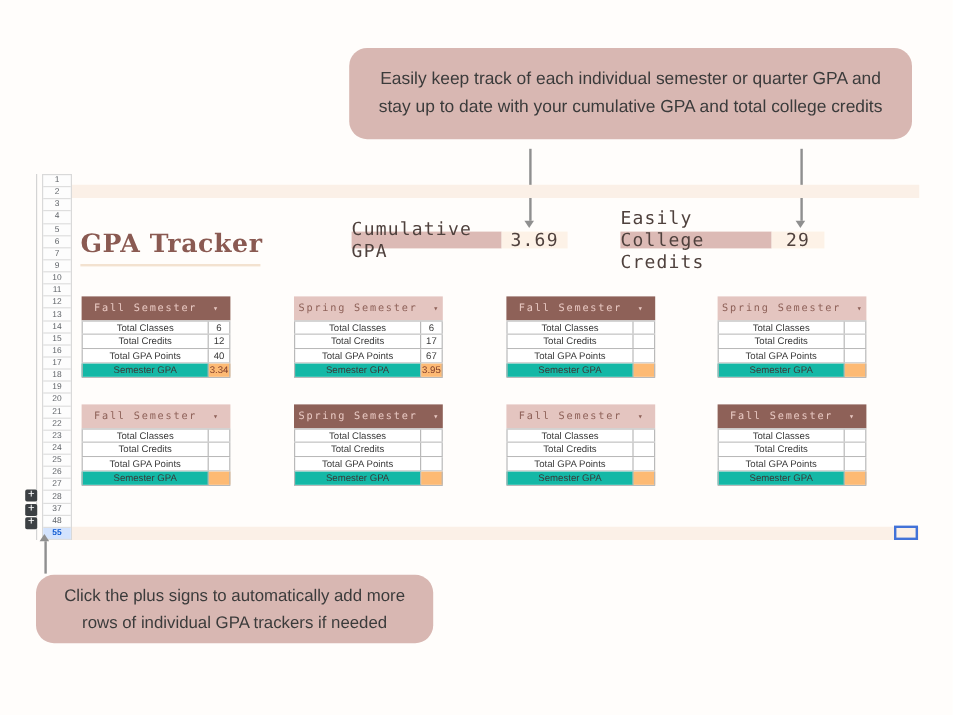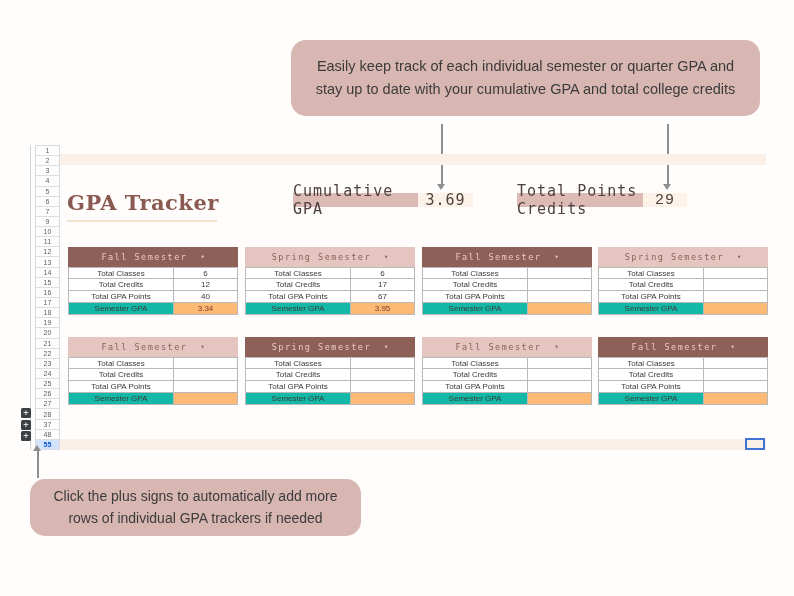--- a/index.html
+++ b/index.html
@@ -59,23 +59,23 @@
   .sumbox {
     position:absolute; top:193px; height:14px;
     display:flex; align-items:center; justify-content:center;
     font-family:"DejaVu Sans Mono", monospace; font-size:15px; letter-spacing:1px; color:#4f413d;
   }
   .sumlabel { background:#dcbab5; }
   .sumvalue { background:#fdf2e7; }
   #sum-gpa-label { left:293px; width:125px; }
   #sum-gpa-value { left:418px; width:55px; }
   #sum-credits-label { left:517px; width:126px; }
-  #sum-credits-value { left:643px; width:44px;font-family:Liberation Mono, monospace; }
-  
-  .tracker { position:absolute; width:170px;border-radius:17px; }
+  #sum-credits-value { left:643px; width:44px; }
+  
+  .tracker { position:absolute; width:124px;border-radius:17px; }
   .thead {
     height:20px; display:flex; align-items:center; justify-content:center; gap:13px;
     font-family:"DejaVu Sans Mono", monospace; font-size:8.5px; letter-spacing:1.5px; cursor:pointer;
   }
   .tracker.dark .thead { background:#8e6158; color:#e9c9c3; }
   .tracker.light .thead { background:#e4c5c0; color:#8e6158; }
   .caret { font-size:7px; letter-spacing:0; }
   .trow { display:flex; height:12px; border-bottom:1px solid #b9b9b9; background:#ffffff;justify-content:space-between; }
   .trow:nth-of-type(2) { border-top:1px solid #b9b9b9; }
   .tlabel {
@@ -149,21 +149,21 @@
 
   <div class="band band-top"></div>
   <div class="band band-bottom"></div>
   <div class="cell-cursor"></div>
 
   <div class="title">GPA Tracker</div>
   <div class="title-underline"></div>
 
   <div class="sumbox sumlabel" id="sum-gpa-label">Cumulative GPA</div>
   <div class="sumbox sumvalue" id="sum-gpa-value">3.69</div>
-  <div class="sumbox sumlabel" id="sum-credits-label">Total Points Credits</div>
+  <div class="sumbox sumlabel" id="sum-credits-label">Easily College Credits</div>
   <div class="sumbox sumvalue" id="sum-credits-value">29</div>
 
   <div id="tables">
       <div class="tracker dark" style="left: 68px; top: 247px;">
         <div class="thead">
           <span>Fall Semester</span>
           <span class="caret">▾</span>
         </div>
         <div class="trow">
           <div class="tlabel">Total Classes</div>

